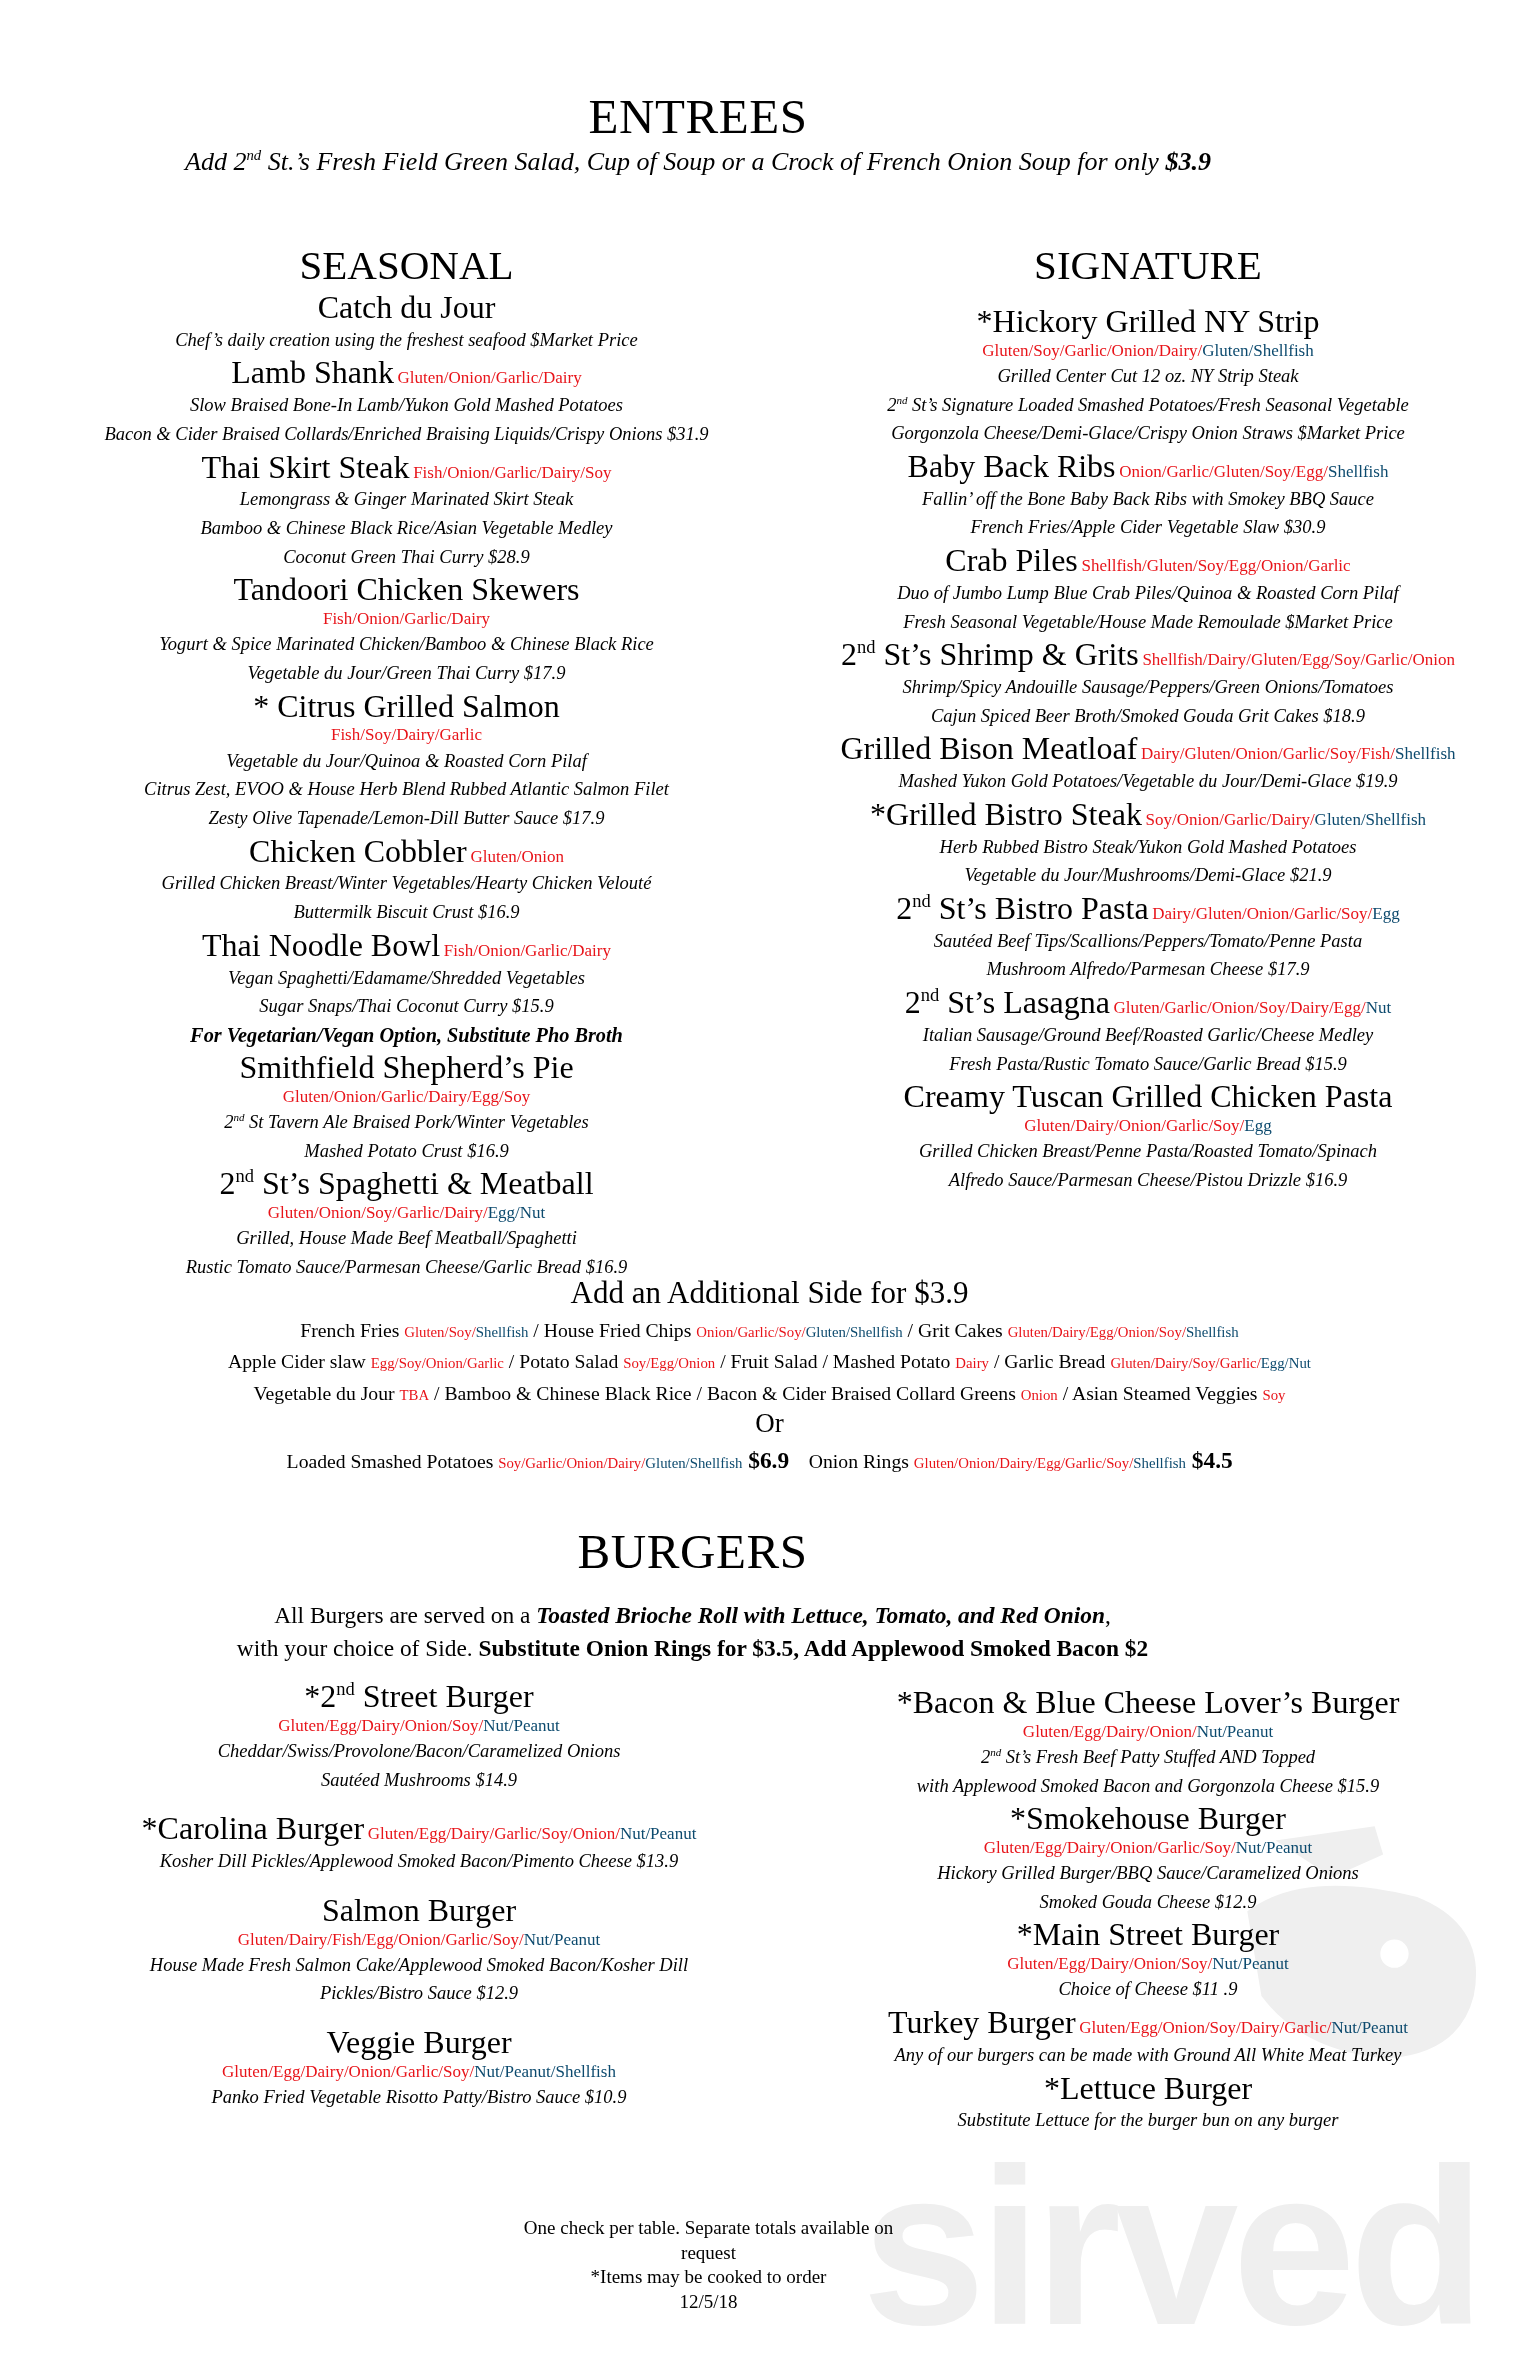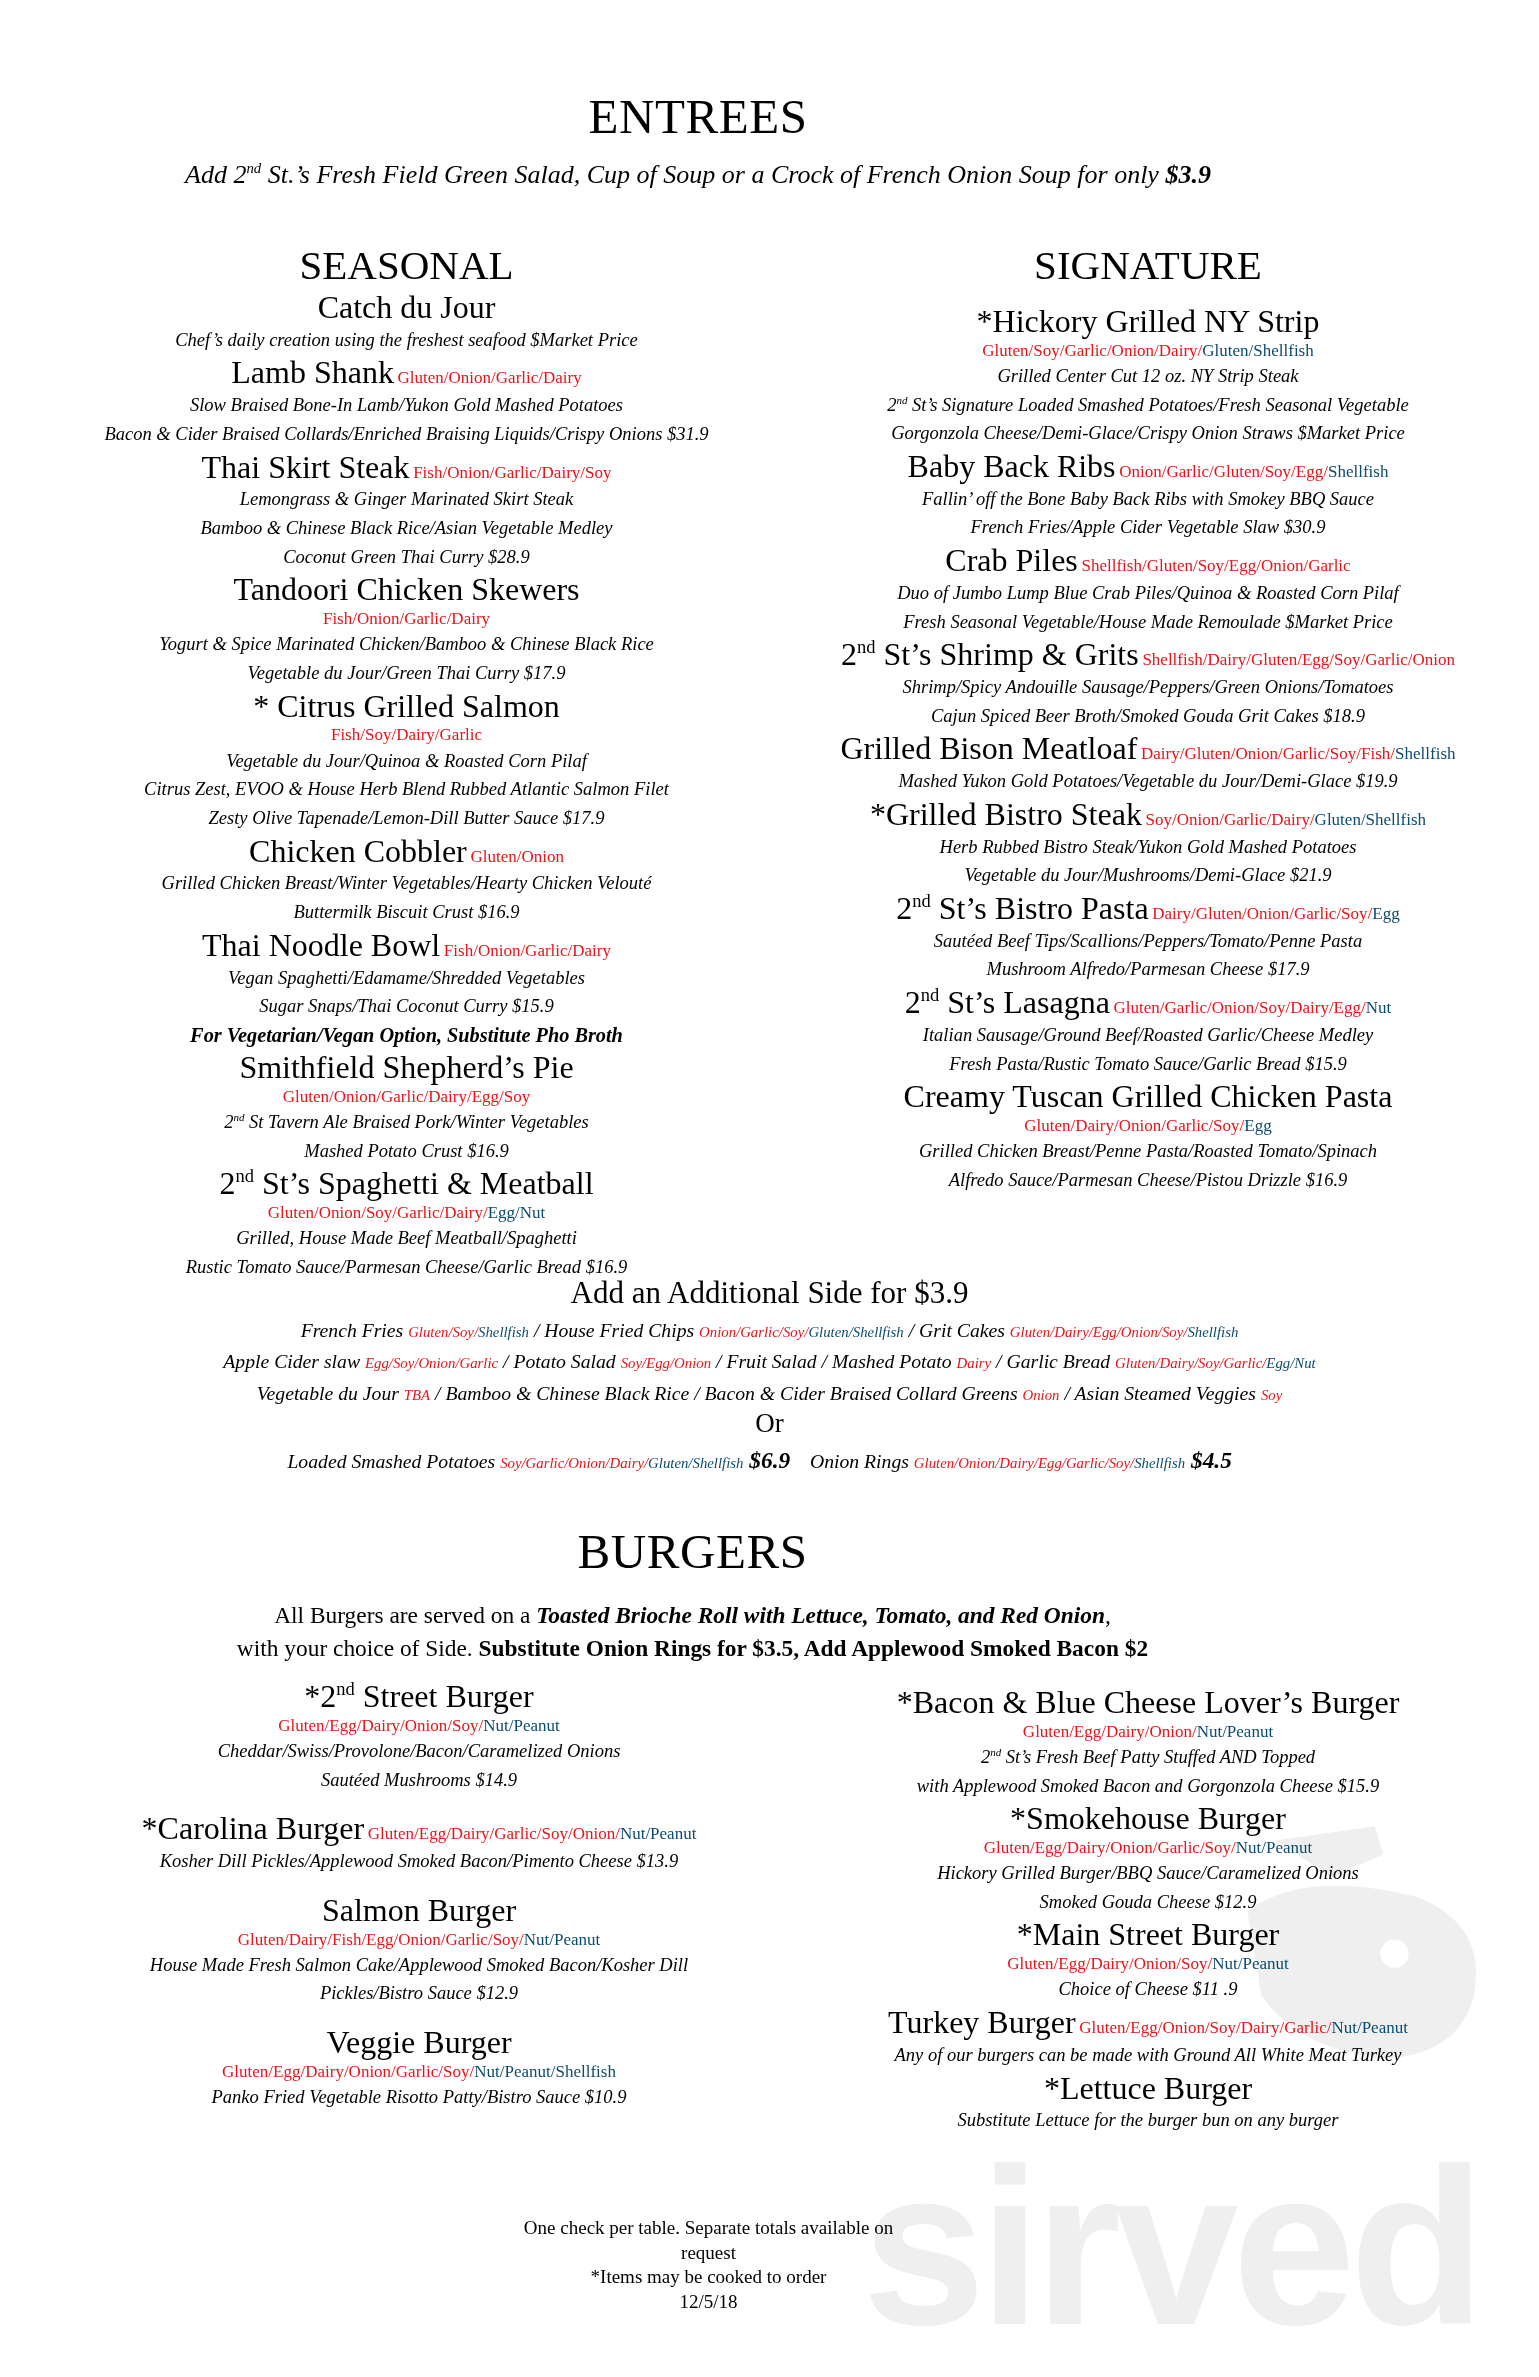--- a/index.html
+++ b/index.html
@@ -26,21 +26,21 @@
   .item-name sup { font-size: 18.5px; vertical-align: 12.3px; line-height: 0; }
   .alg { font-size: 17px; white-space: nowrap; line-height: 1.3; }
   .item-name .alg { margin-left: 3.7px; }
   .r { color: #e8141a; }
   .b { color: #0c4a6e; }
   .desc { font-style: italic; font-size: 18.5px; line-height: 1.55; white-space: nowrap; }
   .desc sup { font-size: 11px; vertical-align: 7.4px; line-height: 0; }
   .note { font-style: italic; font-weight: bold; font-size: 20.3px; line-height: 1.4; }
   .sides { position: absolute; left: 0; width: 1539px; text-align: center; }
   .sides .h-add { font-size: 31px; line-height: 1.2; }
-  .sides .line { font-style: italic; font-size: 19.7px; line-height: 1.6; white-space: nowrap; }
+  .sides .line { font-size: 19.7px; line-height: 1.6; white-space: nowrap; }
   .sides .line .alg { font-size: 14.8px; }
   .sides .or { font-size: 27px; line-height: 1.1; }
   .price-b { font-weight: bold; font-size: 23.4px; }
   .burger-intro { font-size: 23.4px; line-height: 1.4; }
   .burger-intro i { font-weight: bold; }
   .burger-intro b { font-weight: bold; }
   .footer { position: absolute; left: 499px; width: 419px; top: 2216px; text-align: center; font-size: 19px; line-height: 1.3; }
   .gap { height: 16px; }
 </style>
 </head>
@@ -50,21 +50,21 @@
   <path d="M20 15 L55 10 L58 20 L40 28 Z" fill="#efefef"></path>
   <path d="M10 40 Q30 25 70 35 Q95 45 90 70 Q85 90 60 92 Q30 90 15 70 Z" fill="#efefef"></path>
   <circle cx="62" cy="55" r="5" fill="#fff"></circle>
 </svg>
 <div class="watermark wm-text">sirved</div>
 
 <div class="layer">
 
   <div class="center" style="position:absolute;top:92px;left:0;width:1396px;">
     <div class="h-section">ENTREES</div>
-    <div class="subtitle" style="margin-top:19px;">
+    <div class="subtitle" style="margin-top:6px;">
       <span>Add 2</span><sup style="font-size:14.8px;">nd</sup><span> St.’s Fresh Field Green Salad, Cup of Soup or a Crock of French Onion Soup for only </span><b>$3.9</b>
     </div>
   </div>
 
   <div class="col" id="seasonal" style="left:37px;width:739px;top:245px;">
     <div class="h-sub" style="margin-bottom:3px;">SEASONAL</div>
     <div id="seasonal-items">
         <div>
           <div class="item-name"><span>Catch du Jour</span></div>
           <div class="desc">Chef’s daily creation using the freshest seafood $Market Price</div>

